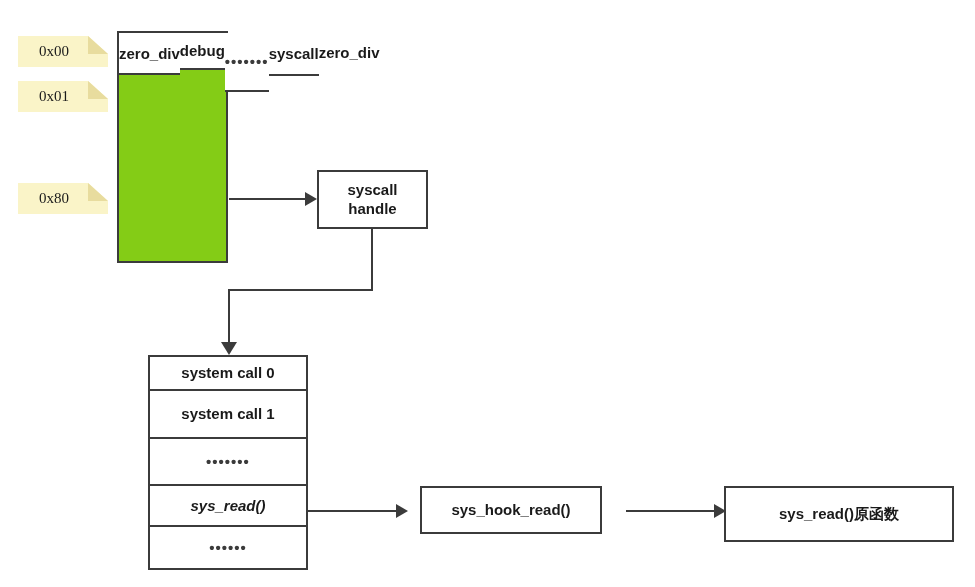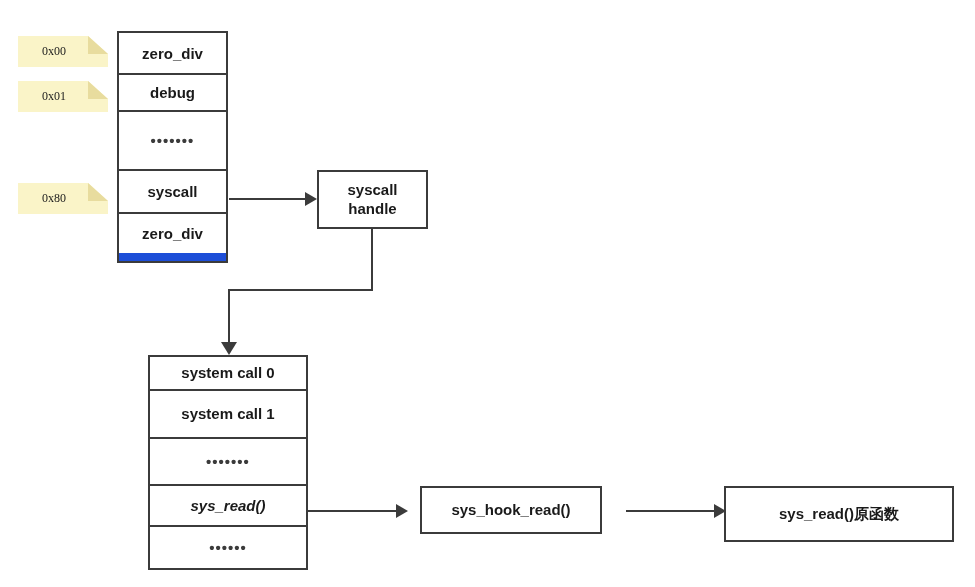--- a/index.html
+++ b/index.html
@@ -41,23 +41,22 @@
 
   
   #ivt {
     position: absolute;
     left: 117px;
     top: 31px;
     width: 111px;
     height: 232px;
     box-sizing: border-box;
     border: 2px solid #3b3b3b;
-    background: #1d4ed8;
-    display: flex;
-    flex-direction: column;
+    background: #84cc16;
+    display: flex;
   }
   #ivt .row {
     box-sizing: border-box;
     border-bottom: 2px solid #3b3b3b;
     display: flex;
     align-items: center;
     justify-content: center;
     font-weight: bold;
     font-size: 15px;
     color: #1a1a1a;
@@ -107,21 +106,21 @@
     font-weight: bold;
     color: #3b3b3b;
   }
 
   
   .tag {
     position: absolute;
     width: 90px;
     height: 31px;
     font-family: "Liberation Serif", "DejaVu Serif", serif;
-    font-size: 12px;
+    font-size: 15px;
     color: #1a1a1a;
   }
   .tag .body {
     position: absolute;
     inset: 0;
     background: #faf4c8;
     clip-path: polygon(0 0, 78% 0, 100% 58%, 100% 100%, 0 100%);
   }
   .tag .fold {
     position: absolute;

